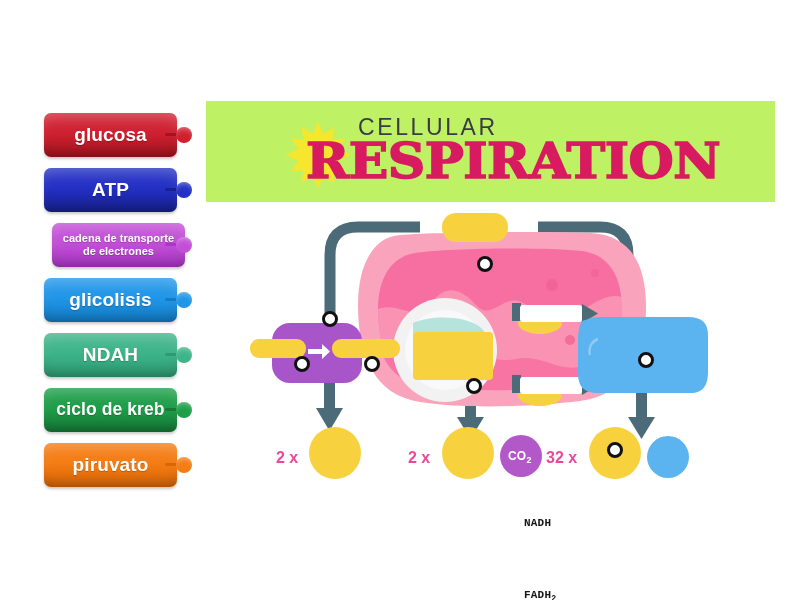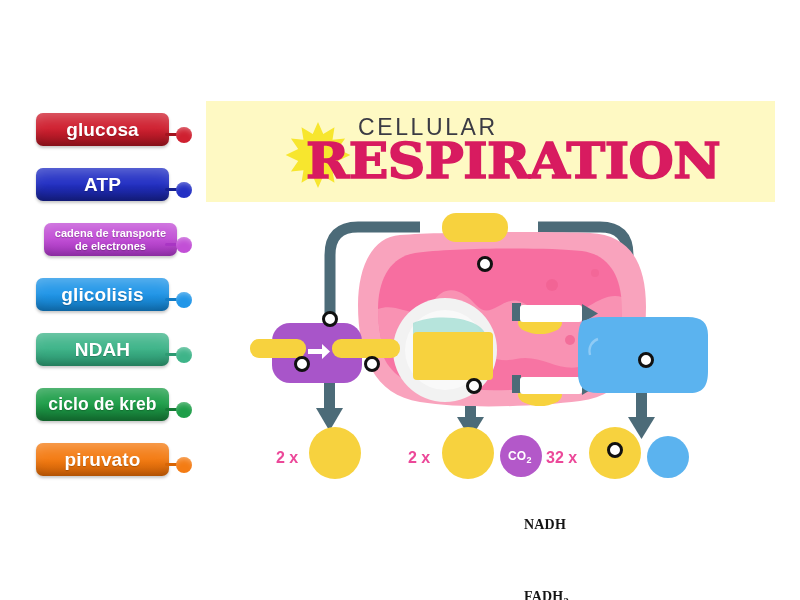--- a/index.html
+++ b/index.html
@@ -30,23 +30,23 @@
     top: 113px;
     width: 170px;
   }
   .label-row {
     position: relative;
     height: 44px;
     margin-bottom: 11px;
   }
   .label-tile {
     position: absolute;
-    left: 4px; top: 0;
+    left: 12px; top: 0;
     width: 133px;
-    height: 33px;
+    height: 44px;
     border-radius: 7px;
     display: flex;
     align-items: center;
     justify-content: center;
     box-sizing: border-box;
     padding: 15px 4px;
     color: #ffffff;
     font-weight: bold;
     font-size: 19px;
     line-height: 1.02;
@@ -89,21 +89,21 @@
     box-shadow: inset 0 5px 6px -4px rgba(255,255,255,.45);
   }
 
   
   #title-banner {
     position: absolute;
     left: 206px;
     top: 101px;
     width: 569px;
     height: 101px;
-    background: #fef9c3;
+    background: #bef264;
   }
   #title-sun {
     position: absolute;
     left: 79px;
     top: 21px;
     width: 66px;
     height: 66px;
   }
   #title-text-wrap {
     position: absolute;
@@ -168,24 +168,24 @@
   .co2-label {
     position: absolute;
     color: #ffffff;
     font-weight: bold;
     font-size: 12px;
     letter-spacing: .2px;
   }
   .tagtext {
     position: absolute;
     font-weight: bold;
-    font-size: 14px;
+    font-size: 11px;
     color: #151515;
     letter-spacing: .2px;
-    font-family: Liberation Serif, serif;
+    font-family: Liberation Mono, monospace;
   }
   sub { font-size: 75%; }
 </style>
 </head>
 <body>
 
 <div id="stage">
 
   <div id="labels-panel">
 

